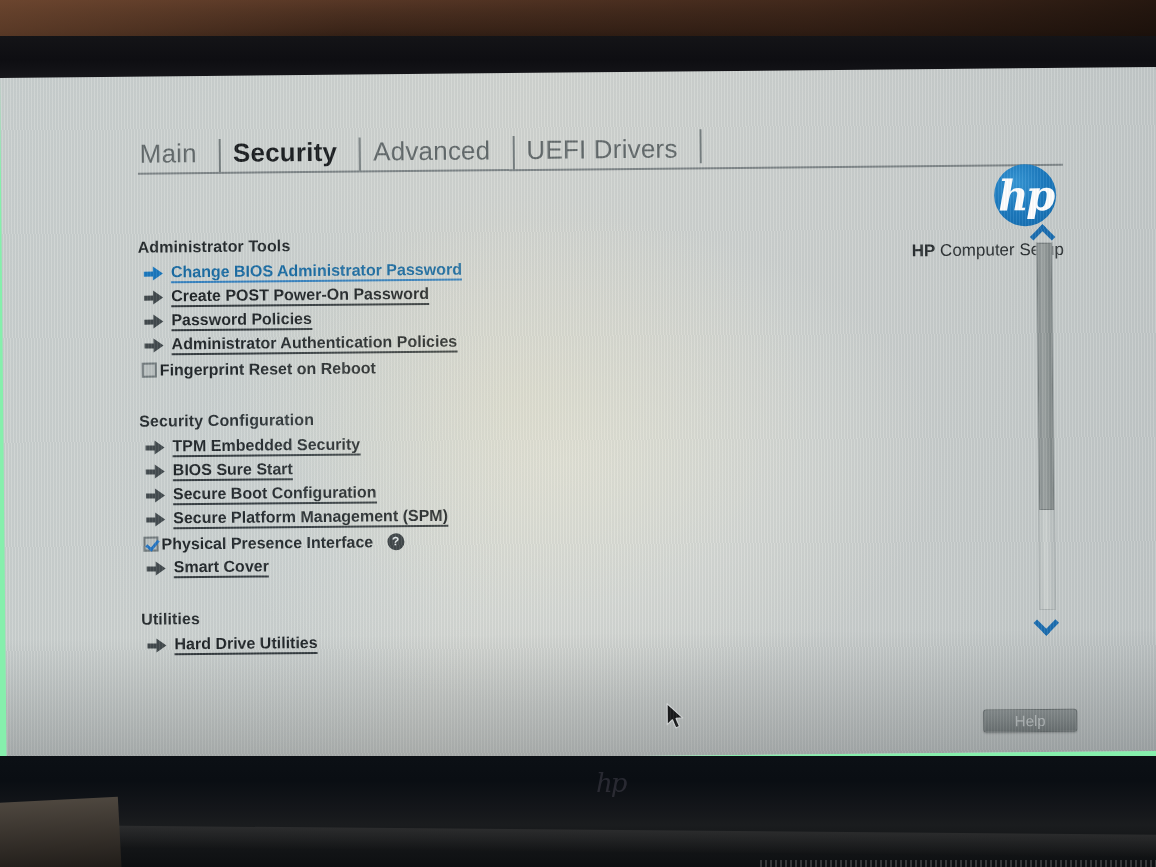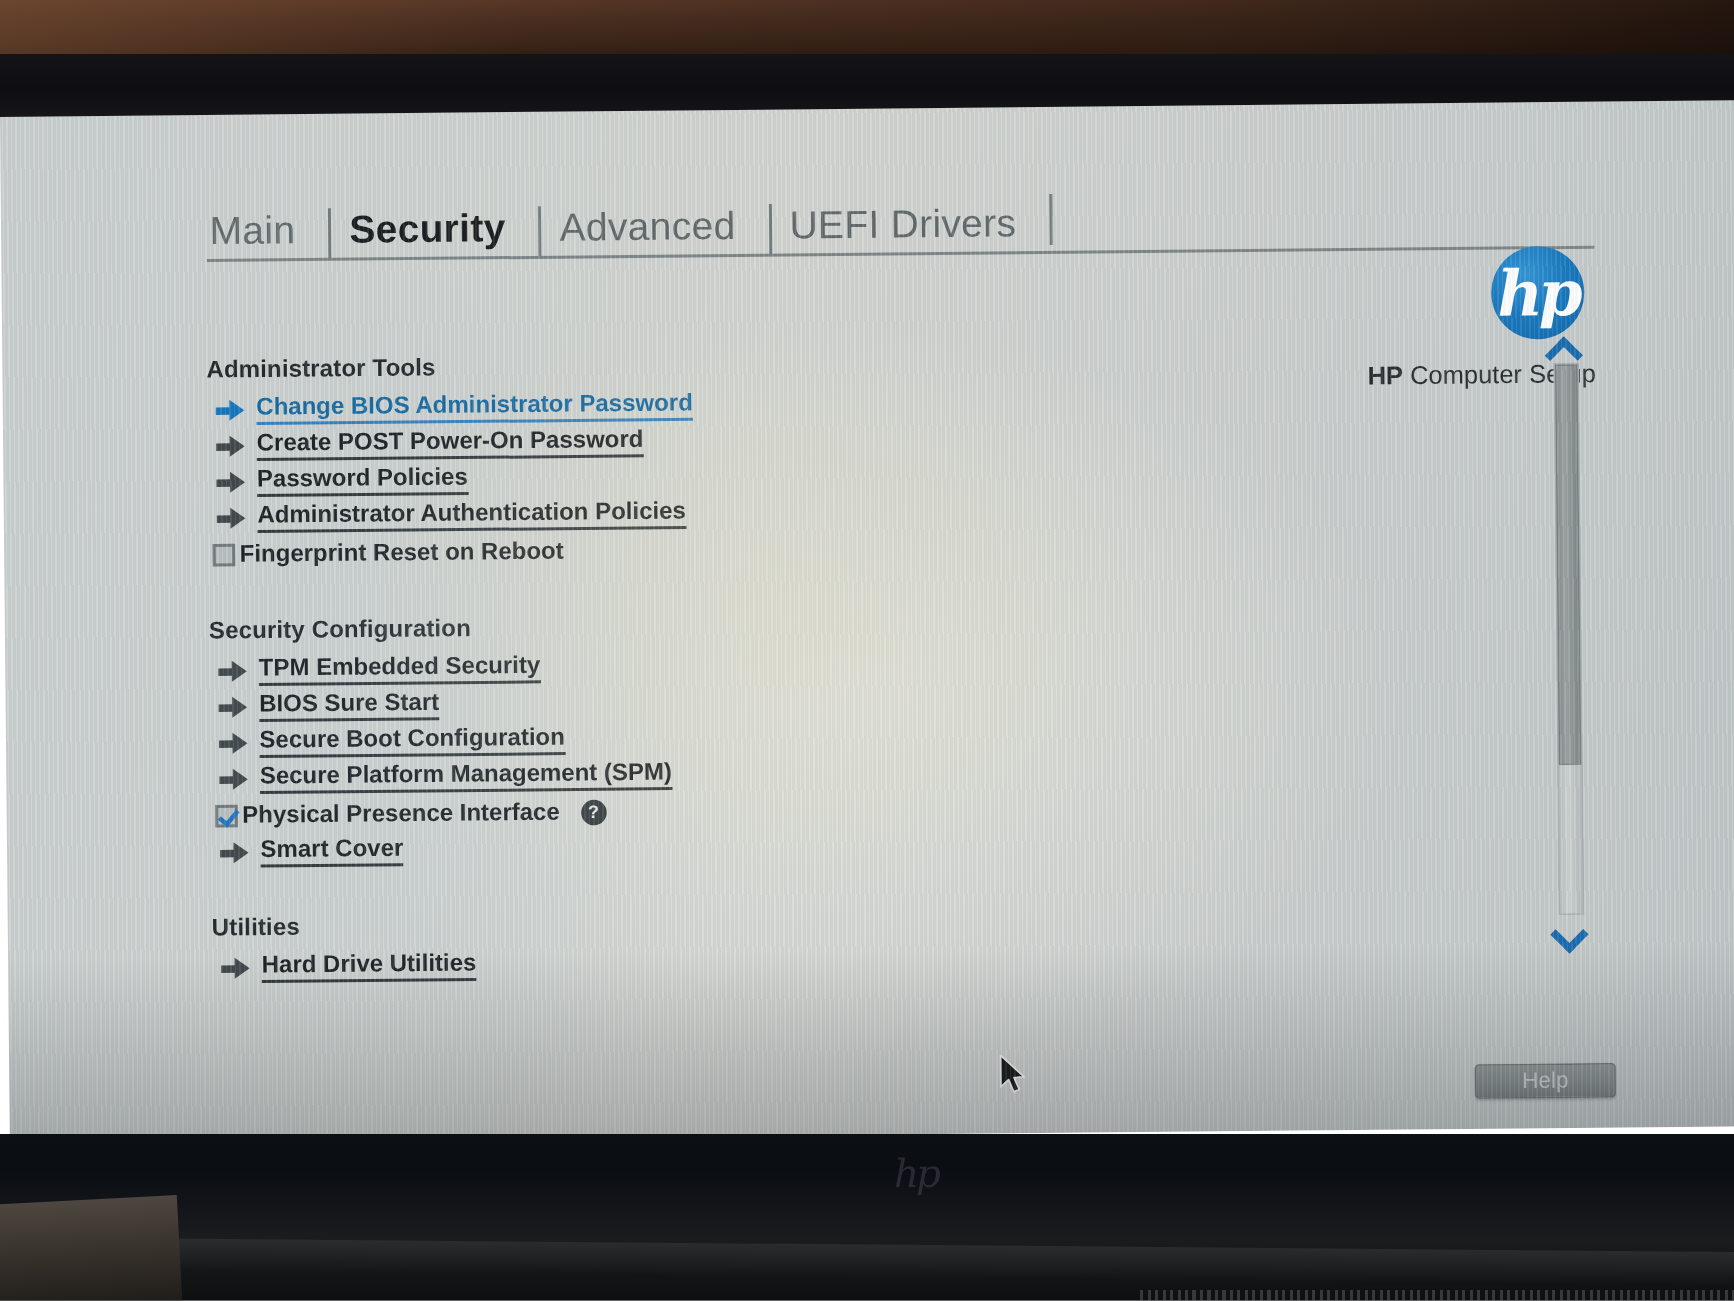--- a/index.html
+++ b/index.html
@@ -14,21 +14,21 @@
     overflow: hidden;
     font-family: "Liberation Sans", "DejaVu Sans", sans-serif;
   }
 
   
   #photo {
     position: relative;
     width: 1156px;
     height: 867px;
     overflow: hidden;
-    background: #ffffff;
+    background: #86efac;
   }
   .desk-top {
     position: absolute;
     left: 0; top: 0;
     width: 1156px; height: 38px;
     background: linear-gradient(180deg, #5c3a28 0%, #4a2f20 35%, #3a2418 75%, #2a1a11 100%);
   }
   .desk-top::after {
     content:"";
     position:absolute; inset:0;

